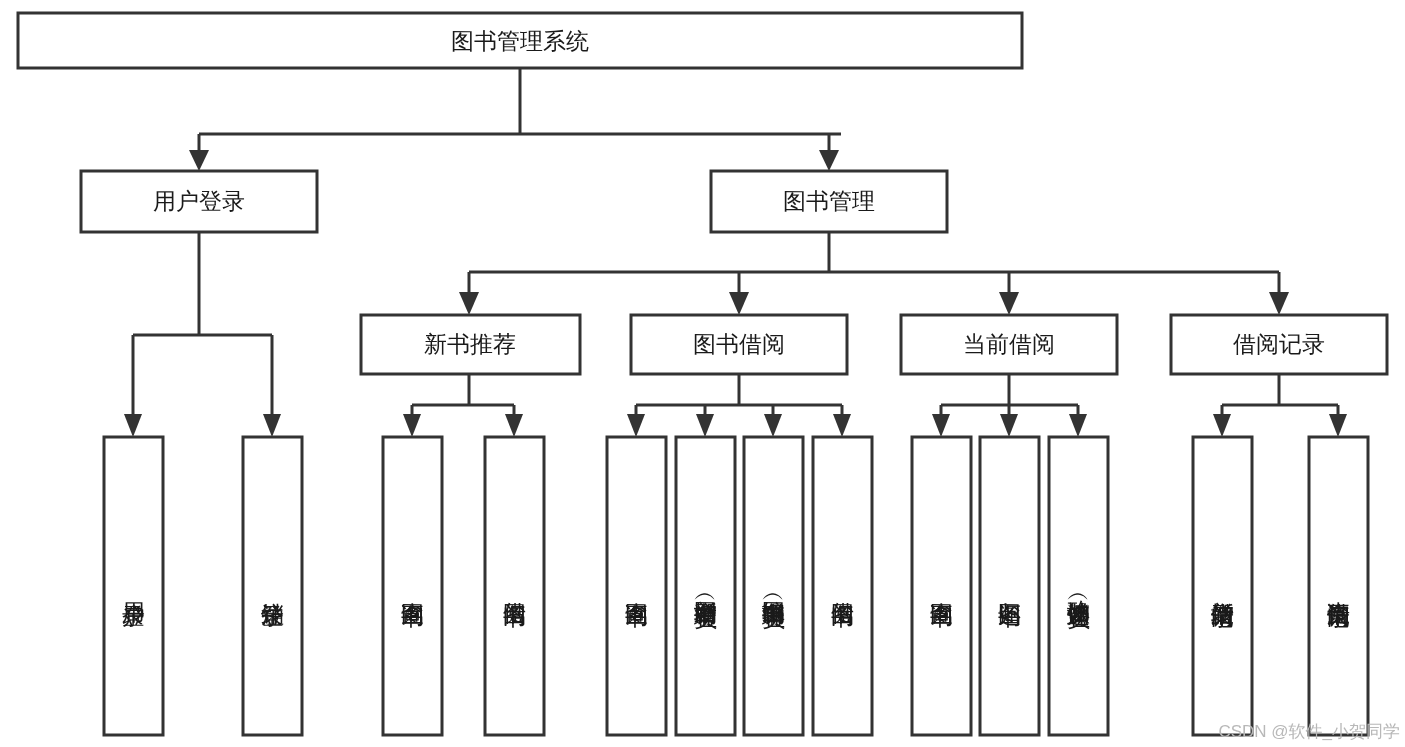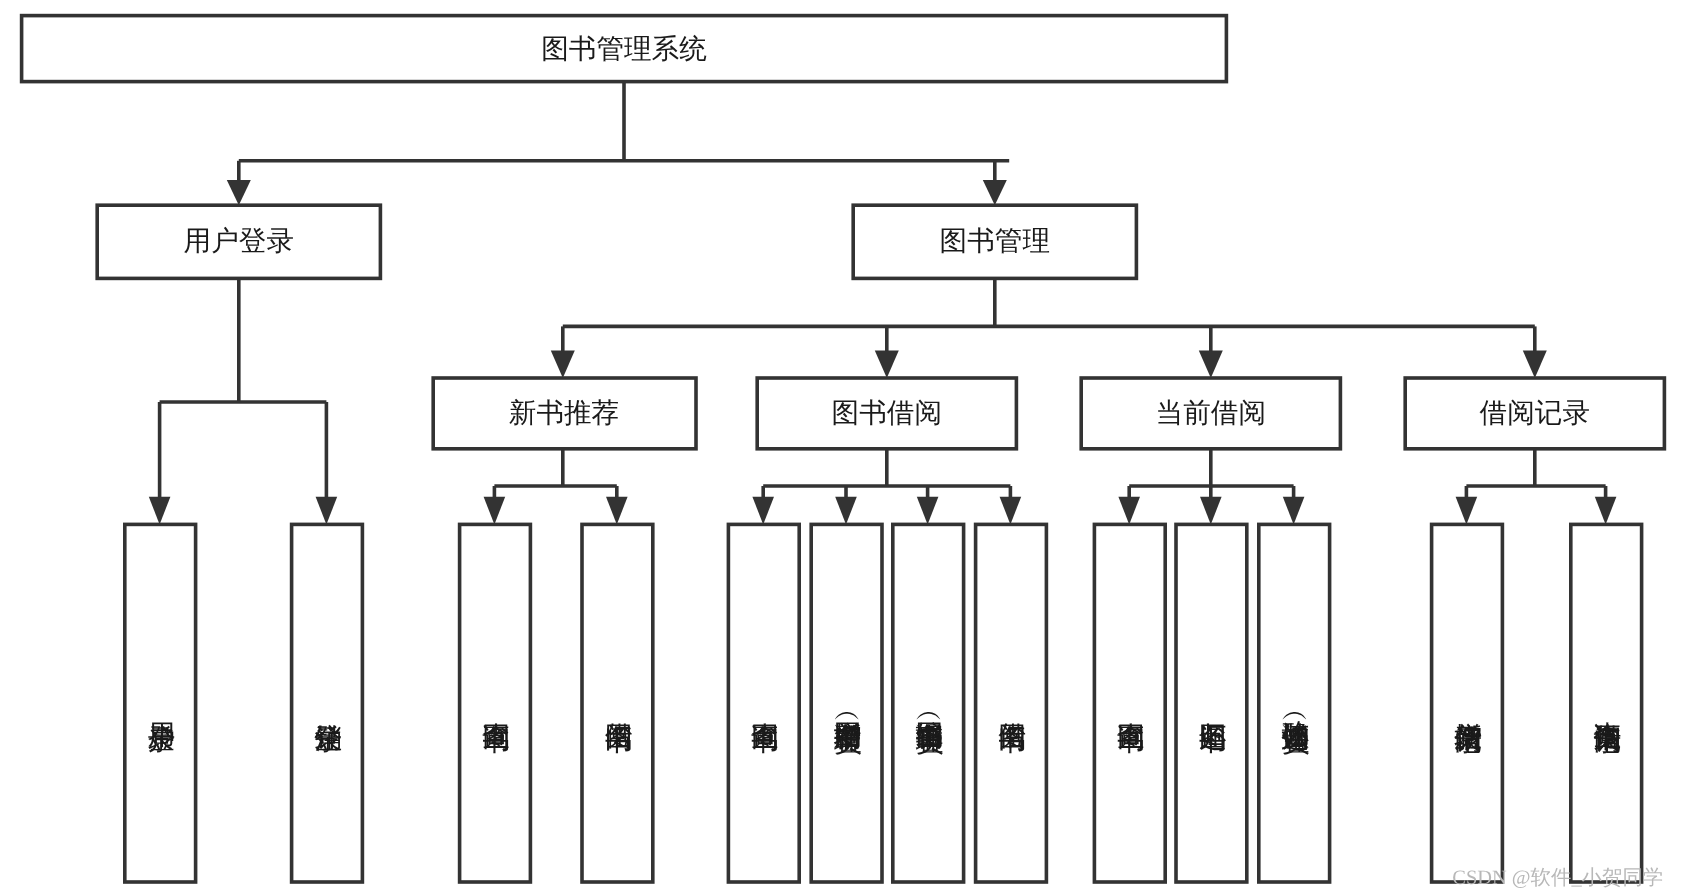--- a/index.html
+++ b/index.html
@@ -60,23 +60,23 @@
     line-height: 1.18;
     writing-mode: vertical-rl;
     text-orientation: upright;
     letter-spacing: 1px;
     white-space: nowrap;
     pointer-events: none;
     user-select: none;
   }
   .watermark {
     position: absolute;
-    right: 14px;
+    right: 0;
     bottom: 4px;
-    font-family: Liberation Serif, serif;
+    font-family: Liberation Sans, sans-serif;
     font-size: 17px;
     color: #b8b8b8;
     white-space: nowrap;
     user-select: none;
   }
 </style>
 </head>
 <body>
 
 <div id="diagram-root">

